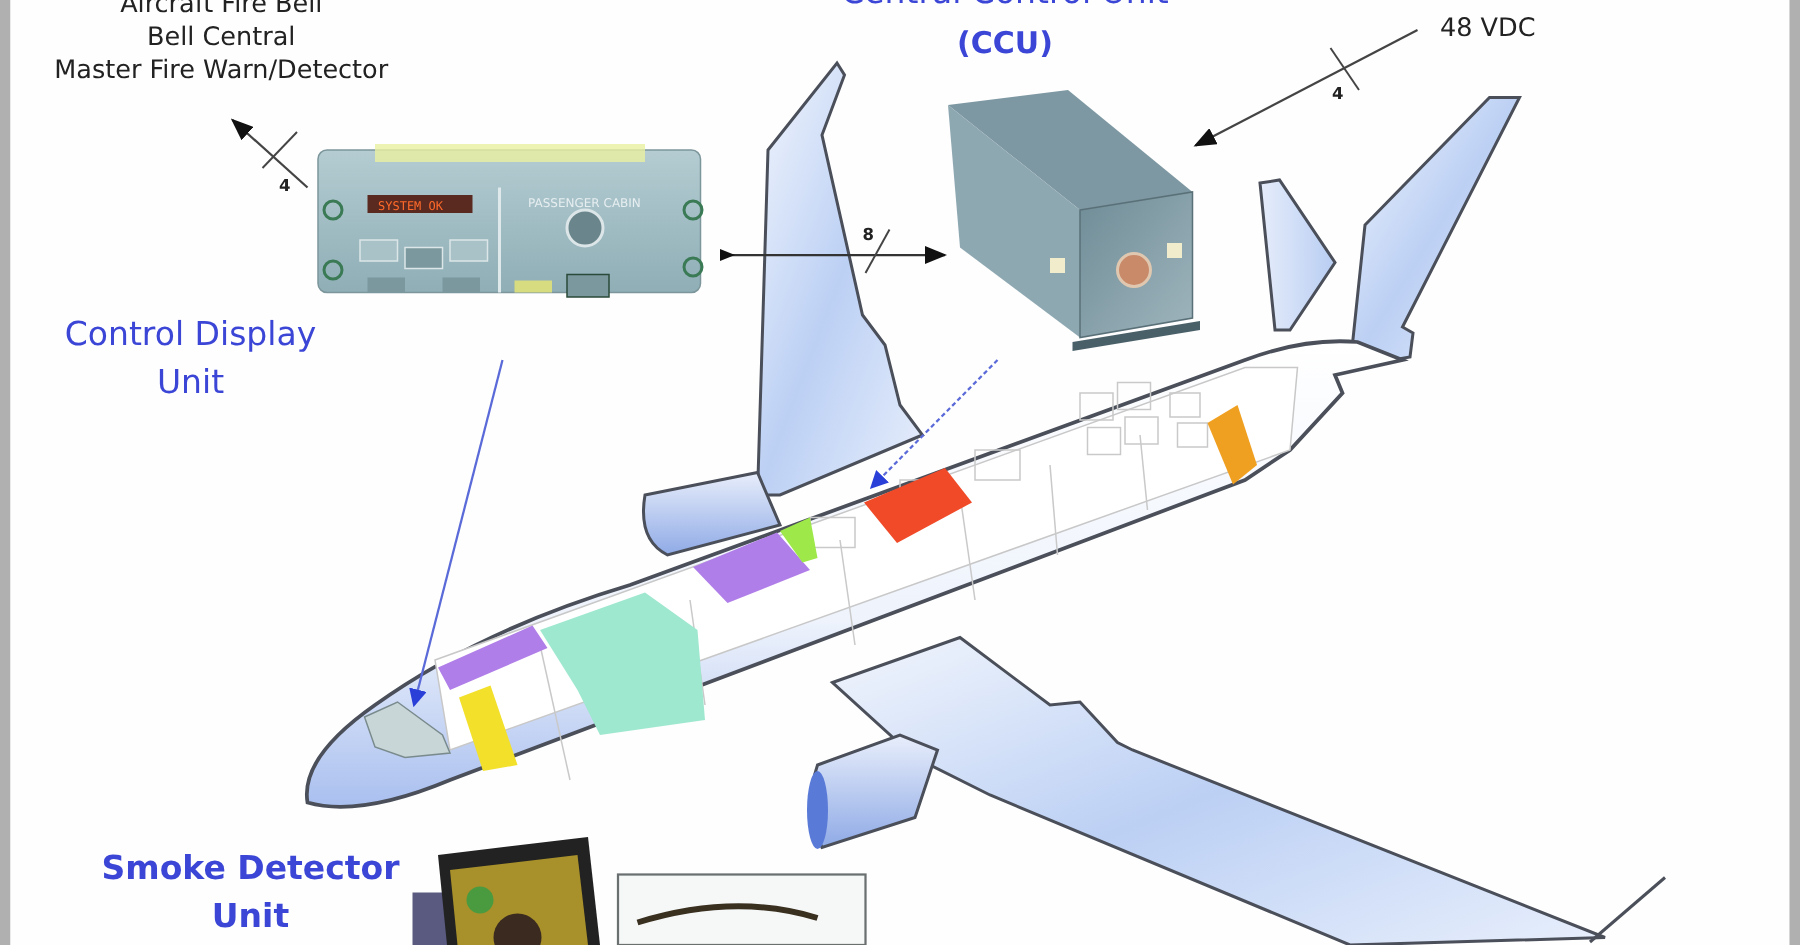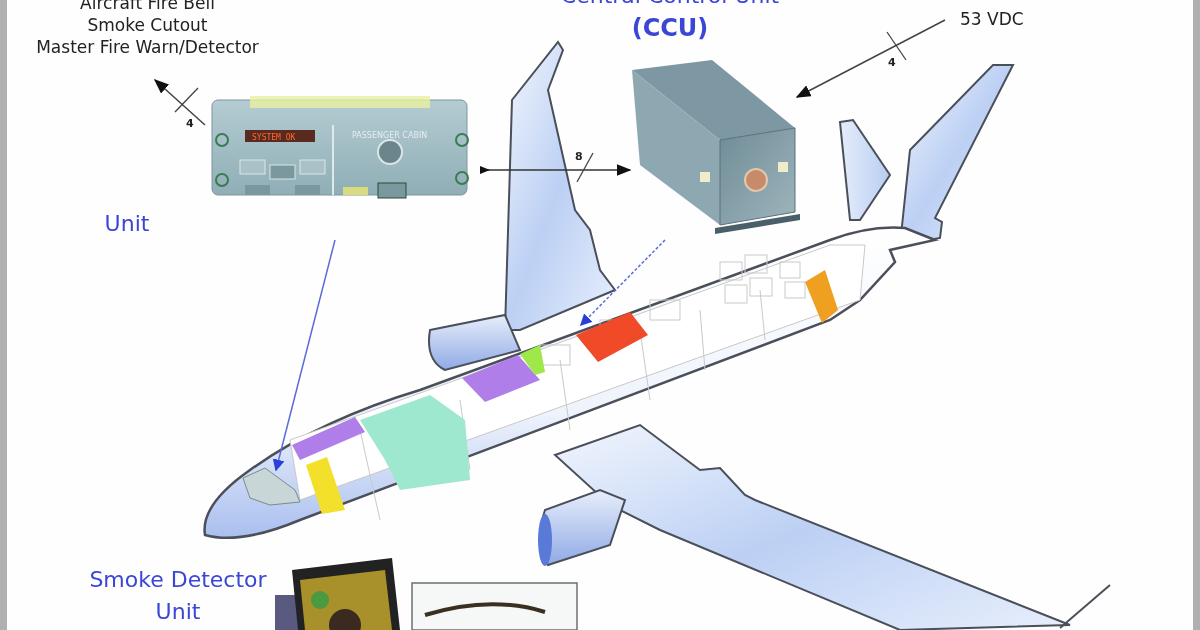--- a/index.html
+++ b/index.html
@@ -4,21 +4,21 @@
 <style>
   html, body { margin:0; padding:0; }
   body { width:1200px; height:630px; overflow:hidden; background:#fdfdfd; position:relative; font-family:"DejaVu Sans", sans-serif; }
   .frame-left { position:absolute; left:0; top:0; width:7px; height:630px; background:#b0b0b0; }
   .frame-right { position:absolute; right:0; top:0; width:7px; height:630px; background:#b0b0b0; }
   .canvas { position:absolute; left:7px; top:0; width:1186px; height:630px; background:#fefefe; }
   svg.diagram { position:absolute; left:0; top:0; width:1200px; height:630px; }
   .label { position:absolute; text-align:center; white-space:nowrap; }
   .label-black { color:#222; font-size:17px; line-height:22px; font-family:"DejaVu Sans", sans-serif; }
   .label-blue { color:#3b46d6; font-size:22px; line-height:32px; font-family:"DejaVu Sans", sans-serif; }
-  .label-blue .abbr { font-weight:bold; font-size:24px; }
+  .label-blue .abbr { font-weight:bold; font-size:20px; }
   .bus-count { position:absolute; font-size:11px; color:#222; font-weight:bold; }
 </style>
 </head>
 <body>
 
 <div class="frame-left"></div>
 <div class="canvas"></div>
 <div class="frame-right"></div>
 
 <svg class="diagram" viewBox="0 0 1200 630">
@@ -172,35 +172,36 @@
     <line x1="945" y1="20" x2="797" y2="97" stroke="#444" stroke-width="1.5" marker-end="url(#arrow)"></line>
     <line x1="887" y1="32" x2="906" y2="60" stroke="#444" stroke-width="1.3"></line>
 
     <line x1="335" y1="240" x2="276" y2="470" stroke="#5a6ad8" stroke-width="1.5" marker-end="url(#arrowblue)"></line>
     <line x1="665" y1="240" x2="581" y2="325" stroke="#5a6ad8" stroke-width="1.5" stroke-dasharray="3,2" marker-end="url(#arrowblue)"></line>
   </g>
 </svg>
 
 <div class="label label-black" style="left:25px; top:-8px; width:245px;">
   <div>Aircraft Fire Bell</div>
-  <div>Smoke Cutout</div>
+  <div>Bell Central</div>
   <div>Master Fire Warn/Detector</div>
 </div>
 <div class="bus-count" style="left:186px; top:117px;">4</div>
 
 <div class="label label-blue" style="left:520px; top:-20px; width:300px;">
   <div>Central Control Unit</div>
   <div class="abbr">(CCU)</div>
 </div>
 
-<div class="label label-black" style="left:960px; top:8px;">53 VDC</div>
+<div class="label label-black" style="left:960px; top:8px;">48 VDC</div>
 <div class="bus-count" style="left:888px; top:56px;">4</div>
 
 <div class="bus-count" style="left:575px; top:150px;">8</div>
 
 <div class="label label-blue" style="left:22px; top:208px; width:210px;">
+  <div>Control Display</div>
   <div>Unit</div>
 </div>
 
-<div class="label label-blue" style="left:63px; top:564px; width:230px;">
+<div class="label label-blue" style="left:52px; top:564px; width:230px;font-weight:bold;">
   <div>Smoke Detector</div>
   <div>Unit</div>
 </div>
 
 </body></html>

